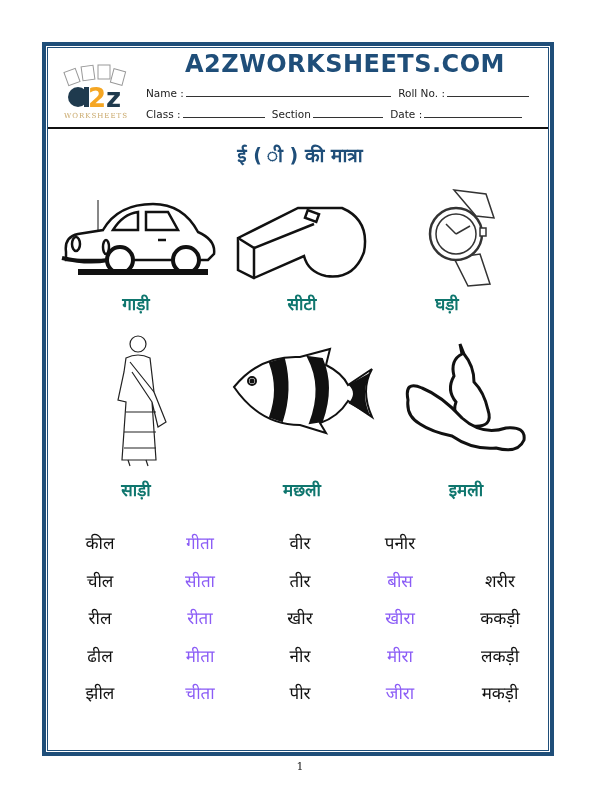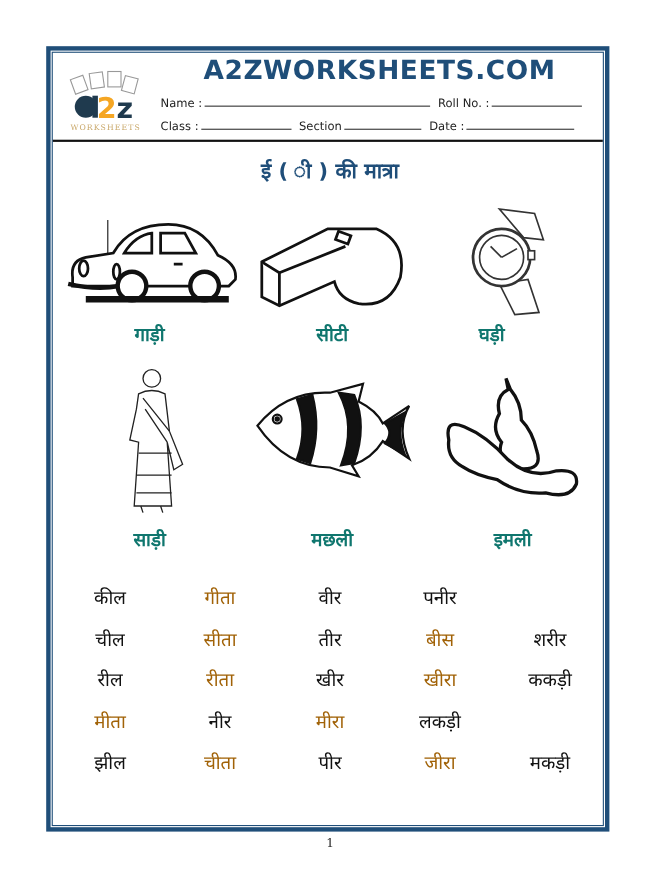--- a/index.html
+++ b/index.html
@@ -13,21 +13,21 @@
   .form-line.l2 { top:107px; }
   .uline { display:inline-block; border-bottom:1px solid #333; height:10px; vertical-align:baseline; margin:0 4px 0 2px; }
   .divider { position:absolute; left:48px; top:127px; width:500px; height:2px; background:#111; }
   .heading { position:absolute; left:0; width:600px; top:142px; text-align:center; font-size:19px; color:#1f4e79; font-weight:bold; }
   .pic { position:absolute; }
   .caption { position:absolute; width:160px; text-align:center; font-size:17px; font-weight:bold; color:#0f766e; }
   .wordgrid { position:absolute; left:50px; top:524px; width:500px; }
   .wrow { display:flex; height:37.5px; align-items:center; }
   .wcell { width:100px; text-align:center; font-size:17px; }
   .wcell.black { color:#111; }
-  .wcell.blue { color:#a16207; }
+  .wcell.blue { color:#8b5cf6; }
   .pageno { position:absolute; left:0; width:600px; top:760px; text-align:center; font-family:"DejaVu Serif", serif; font-size:11px; color:#222; }
 </style>
 </head>
 <body>
 
 <div class="frame-outer"></div>
 <div class="frame-inner"></div>
 
 <div class="logo">
   <svg width="80" height="60" viewBox="0 0 80 60">
@@ -142,20 +142,21 @@
     <div class="wcell black">शरीर</div>
   </div>
   <div class="wrow">
     <div class="wcell black">रील</div>
     <div class="wcell blue">रीता</div>
     <div class="wcell black">खीर</div>
     <div class="wcell blue">खीरा</div>
     <div class="wcell black">ककड़ी</div>
   </div>
   <div class="wrow">
+    <div class="wcell black">ढील</div>
     <div class="wcell blue">मीता</div>
     <div class="wcell black">नीर</div>
     <div class="wcell blue">मीरा</div>
     <div class="wcell black">लकड़ी</div>
   </div>
   <div class="wrow">
     <div class="wcell black">झील</div>
     <div class="wcell blue">चीता</div>
     <div class="wcell black">पीर</div>
     <div class="wcell blue">जीरा</div>

